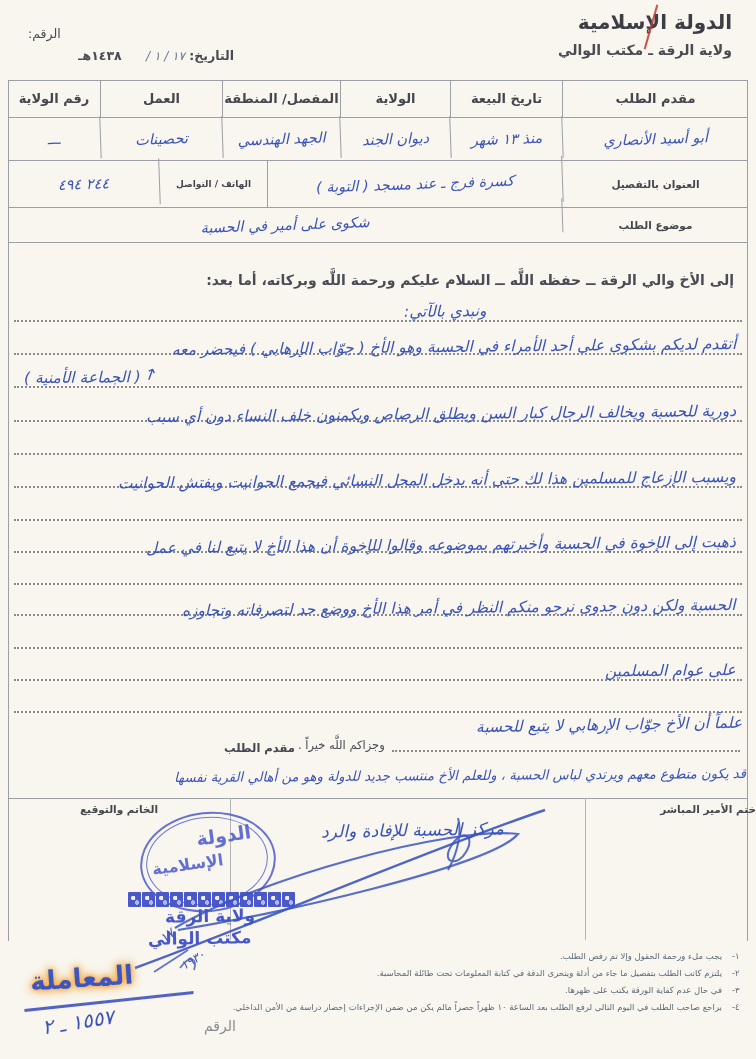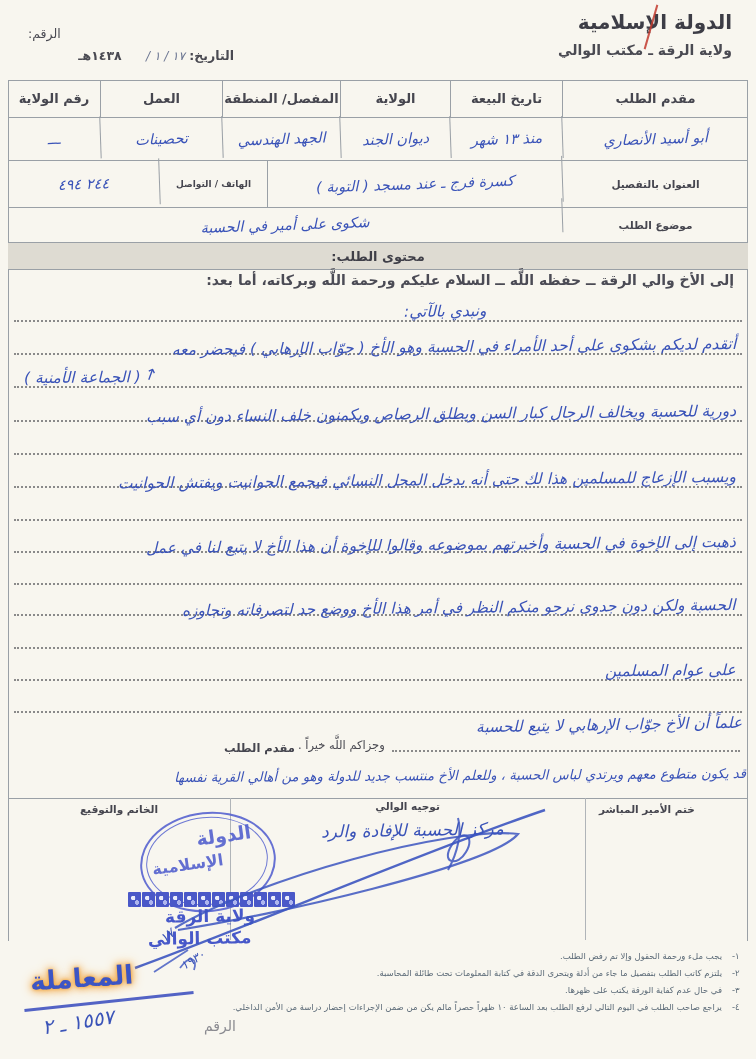--- a/index.html
+++ b/index.html
@@ -42,21 +42,21 @@
   .arrow-ic{position:absolute;bottom:2px;left:130px;color:#3a53b8;font-size:16px;transform:rotate(20deg);}
   .closing-note{position:absolute;top:716px;right:14px;font-size:15.5px;white-space:nowrap;transform:rotate(-1deg);}
   .closing-leader{position:absolute;top:750px;left:392px;right:16px;border-bottom:2px dotted #8a8a8a;}
   .closing-printed{position:absolute;top:738px;left:298px;font-size:11.5px;color:#4a4a52;}
   .applicant{position:absolute;top:741px;left:224px;font-size:11.5px;font-weight:bold;color:#46464f;}
   .postscript{position:absolute;top:765px;right:10px;left:6px;font-size:13.5px;white-space:nowrap;transform:scaleX(.98) rotate(-.4deg);transform-origin:right;}
   
   .bt-top{position:absolute;top:798px;left:8px;right:8px;border-top:1px solid #9aa0a6;}
   .vsep1{position:absolute;top:798px;left:585px;height:142px;border-left:1px solid #b0b4b8;}
   .vsep2{position:absolute;top:798px;left:230px;height:142px;border-left:1px solid #b0b4b8;}
-  .lbl-emir{position:absolute;top:803px;right:14px;width:143px;text-align:left;font-size:10.5px;font-weight:bold;color:#46464f;}
+  .lbl-emir{position:absolute;top:803px;right:0;width:143px;text-align:right;font-size:10.5px;font-weight:bold;color:#46464f;}
   .lbl-dir{position:absolute;top:800px;left:230px;width:355px;text-align:center;font-size:10.5px;font-weight:bold;color:#46464f;}
   .lbl-seal{position:absolute;top:803px;left:8px;width:222px;text-align:center;font-size:10.5px;font-weight:bold;color:#46464f;}
   .dir-value{position:absolute;top:820px;left:245px;width:335px;text-align:center;font-size:17px;white-space:nowrap;transform:rotate(-1deg);}
   
   .stamp-outer{position:absolute;left:140px;top:812px;width:132px;height:96px;border:2px solid #5663cf;border-radius:50%;opacity:.9;transform:rotate(-6deg);}
   .stamp-inner{position:absolute;left:146px;top:817px;width:120px;height:86px;border:1.5px solid #5663cf;border-radius:50%;opacity:.85;transform:rotate(-6deg);}
   .stamp-t1{position:absolute;left:196px;top:824px;font-size:19px;font-weight:bold;color:#5361ce;transform:rotate(-8deg);opacity:.9;}
   .stamp-t2{position:absolute;left:152px;top:855px;font-size:16px;font-weight:bold;color:#5361ce;transform:rotate(-8deg);opacity:.9;}
   .pixel-band{position:absolute;left:128px;top:892px;display:flex;gap:1px;}
   .pixel-band span{width:13px;height:15px;background:#4a58c8;border-radius:1px;
@@ -114,21 +114,20 @@
     <div class="row arow">
       <div class="lblcell">العنوان بالتفصيل</div>
       <div class="hw">كسرة فرج ـ عند مسجد ( التوبة )</div>
       <div class="lblcell" style="font-size:9px;">الهاتف / التواصل</div>
       <div class="hw">٢٤٤ ٤٩٤</div>
     </div>
     <div class="row srow">
       <div class="lblcell">موضوع الطلب</div>
       <div class="hw">شكوى على أمير في الحسبة</div>
     </div>
-    <div class="band">محتوى الطلب:</div>
   </div>
 
   <div class="greeting">إلى الأخ والي الرقة ــ حفظه اللَّه ــ السلام عليكم ورحمة اللَّه وبركاته، أما بعد:</div>
 
   <div class="rule" style="top:320px;">
       <span class="hw mid">ونبدي بالآتي:</span>
     </div>
   <div class="rule" style="top:353px;">
       <span class="hw">أتقدم لديكم بشكوى على أحد الأمراء في الحسبة وهو الأخ ( جوّاب الإرهابي ) فيحضر معه</span>
     </div>
@@ -170,21 +169,20 @@
   <div class="closing-note hw">علماً أن الأخ جوّاب الإرهابي لا يتبع للحسبة</div>
   <div class="closing-leader"></div>
   <div class="closing-printed">وجزاكم اللَّه خيراً .</div>
   <div class="applicant">مقدم الطلب</div>
   <div class="postscript hw">قد يكون متطوع معهم ويرتدي لباس الحسبة ، وللعلم الأخ منتسب جديد للدولة وهو من أهالي القرية نفسها</div>
 
   <div class="bt-top"></div>
   <div class="vsep1"></div>
   <div class="vsep2"></div>
   <div class="lbl-emir">ختم الأمير المباشر</div>
-  <div class="lbl-dir">توجيه الوالي</div>
   <div class="lbl-seal">الخاتم والتوقيع</div>
   <div class="dir-value hw">مركز الحسبة للإفادة والرد</div>
 
   <div class="stamp-outer"></div>
   <div class="stamp-inner"></div>
   <div class="stamp-t1">الدولة</div>
   <div class="stamp-t2">الإسلامية</div>
   <div class="pixel-band">
     <span></span>
       <span></span>

